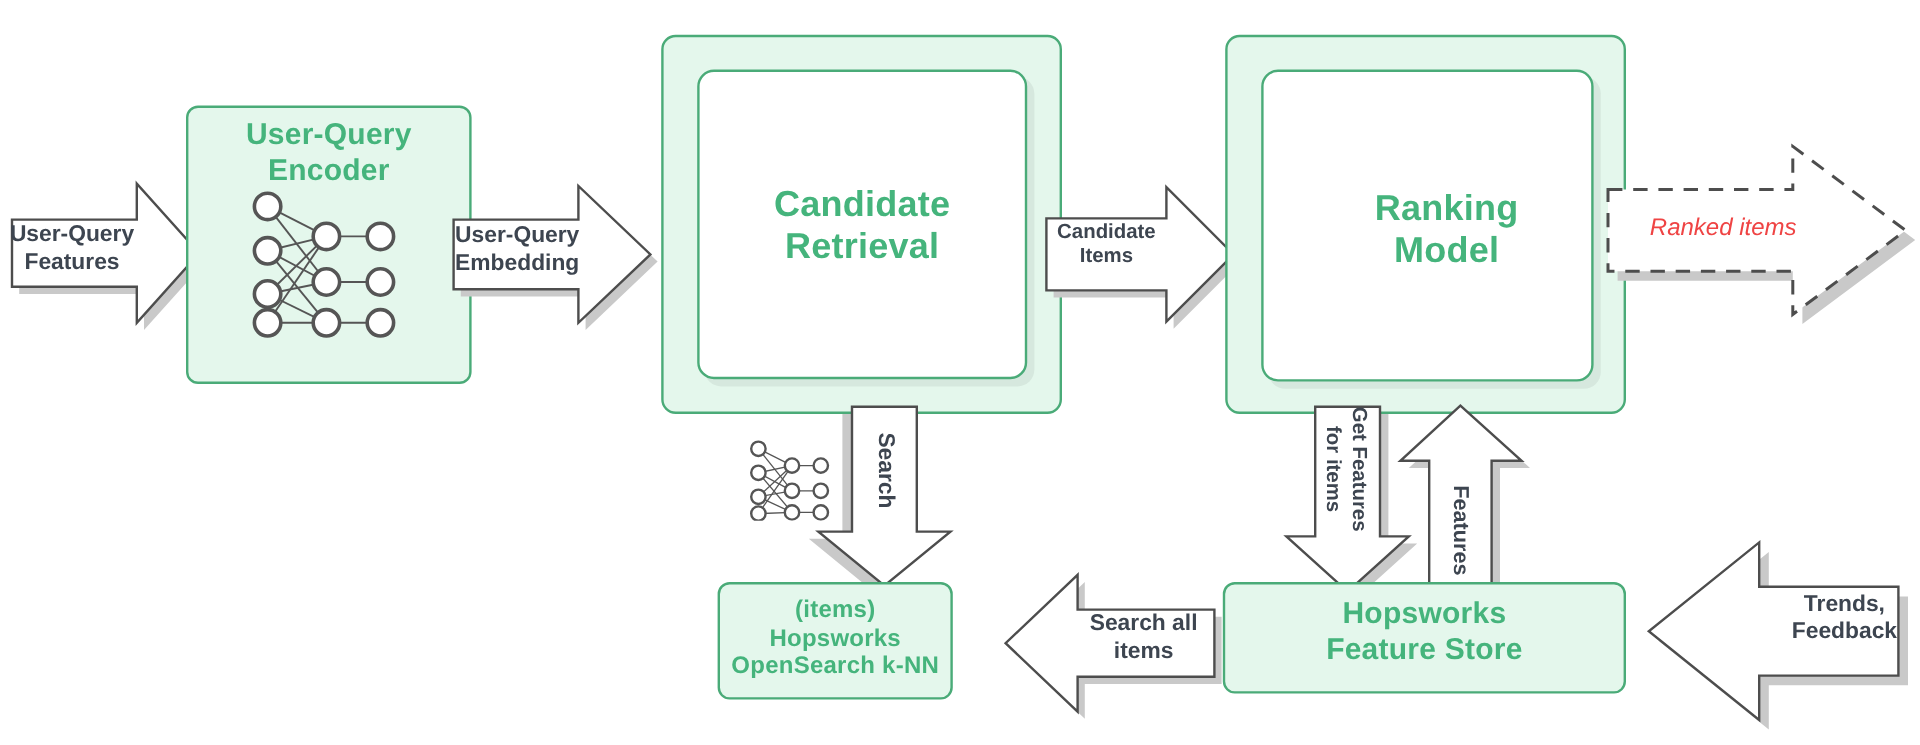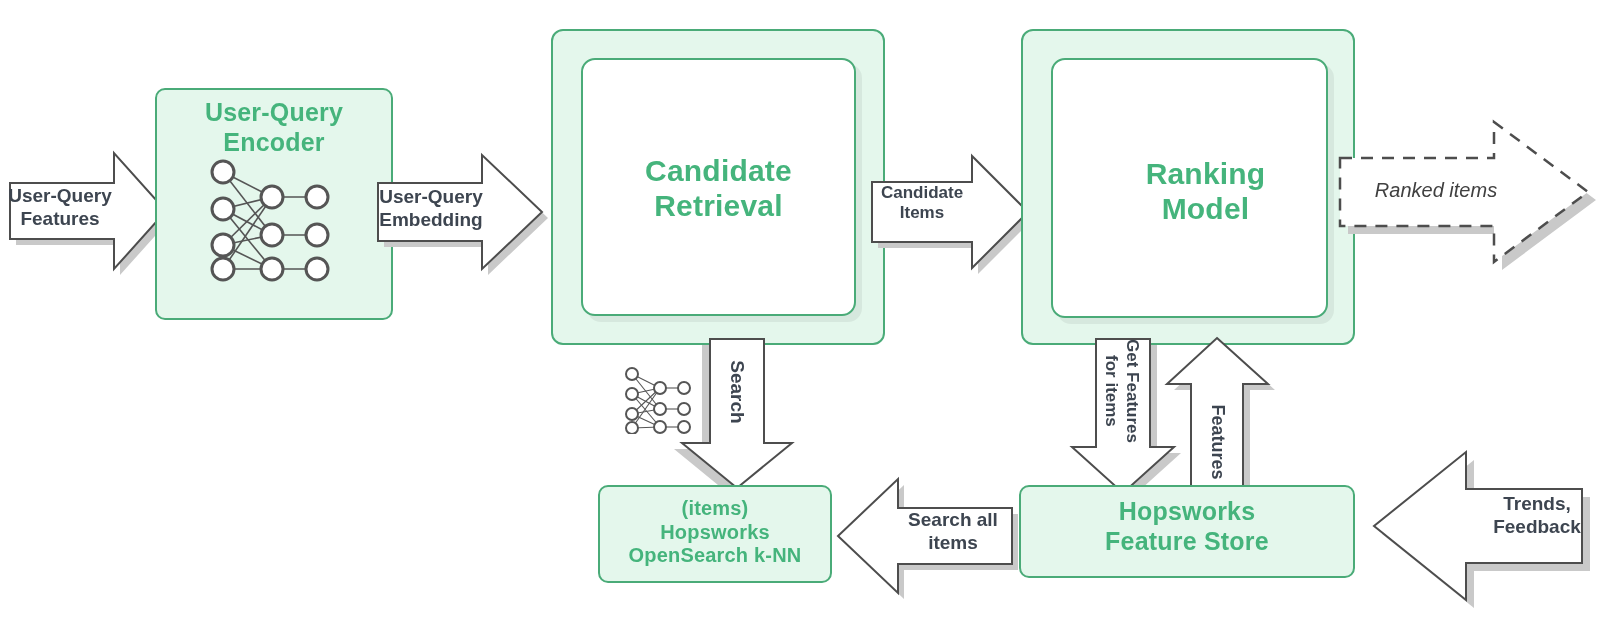--- a/index.html
+++ b/index.html
@@ -55,21 +55,21 @@
     pointer-events:none;
   }
   .alabel.vert{
     writing-mode:vertical-rl;
     left:50%;top:50%;
     right:auto;
     transform:translate(-50%,-50%);
     width:auto;
     text-align:center;
   }
-  .alabel.ital{font-style:italic;font-weight:normal;color:#404040;}
+  .alabel.ital{font-style:italic;font-weight:normal;color:#ef4444;}
 
   .arrowwrap{position:absolute;}
   .arrowwrap svg{display:block;overflow:visible;}
 
   
   .nnwrap{position:absolute;}
   .nnwrap svg{display:block;}
 </style>
 </head>
 <body>
@@ -193,21 +193,21 @@
   </div>
 
   <div class="arrowwrap" style="left:676px; top:337px;">
     <svg width="122" height="155" viewBox="0 0 122 155">
       <path d="M34 2 L88 2 L88 106 L116 106 L61 151 L6 106 L34 106 Z" fill="#c9c9c9" transform="translate(-8,6)" stroke="none"></path>
       <path d="M34 2 L88 2 L88 106 L116 106 L61 151 L6 106 L34 106 Z" fill="#ffffff" stroke="#4d4d4d" stroke-width="2"></path>
     </svg>
     <div class="alabel vert" style="top:55px; font-size:19px;">Search</div>
   </div>
 
-  <div class="gbox" style="left:598px; top:485px; width:234px; height:98px;">
+  <div class="gbox" style="left:598px; top:485px; width:196px; height:98px;">
     <div class="gtitle" style="top:10px; font-size:20px;">(items)
 Hopsworks
 OpenSearch k-NN</div>
   </div>
 
   <div class="arrowwrap" style="left:832px; top:473px;">
     <svg width="186" height="126" viewBox="0 0 186 126">
       <path d="M180 35 L66 35 L66 6 L6 63 L66 120 L66 91 L180 91 Z" fill="#c9c9c9" transform="translate(6,6)" stroke="none"></path>
       <path d="M180 35 L66 35 L66 6 L6 63 L66 120 L66 91 L180 91 Z" fill="#ffffff" stroke="#4d4d4d" stroke-width="2"></path>
     </svg>

